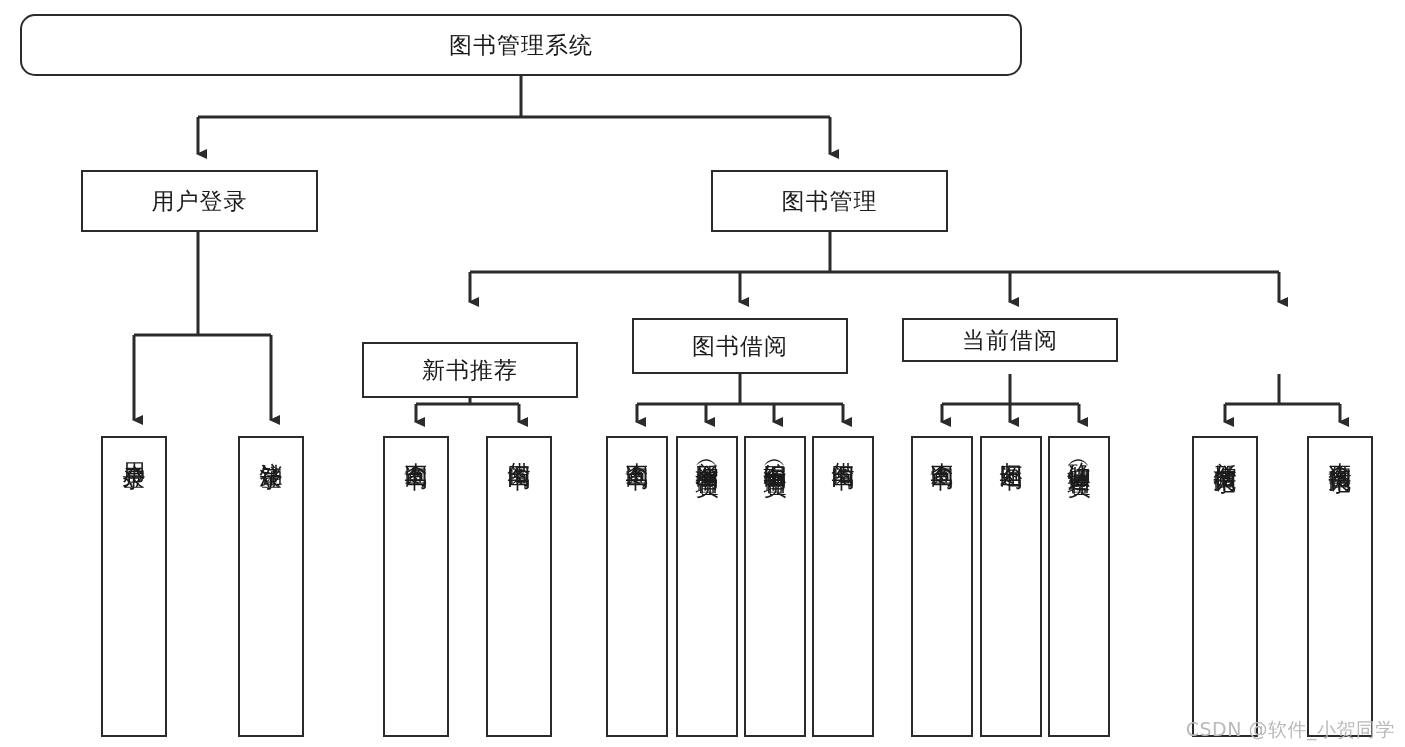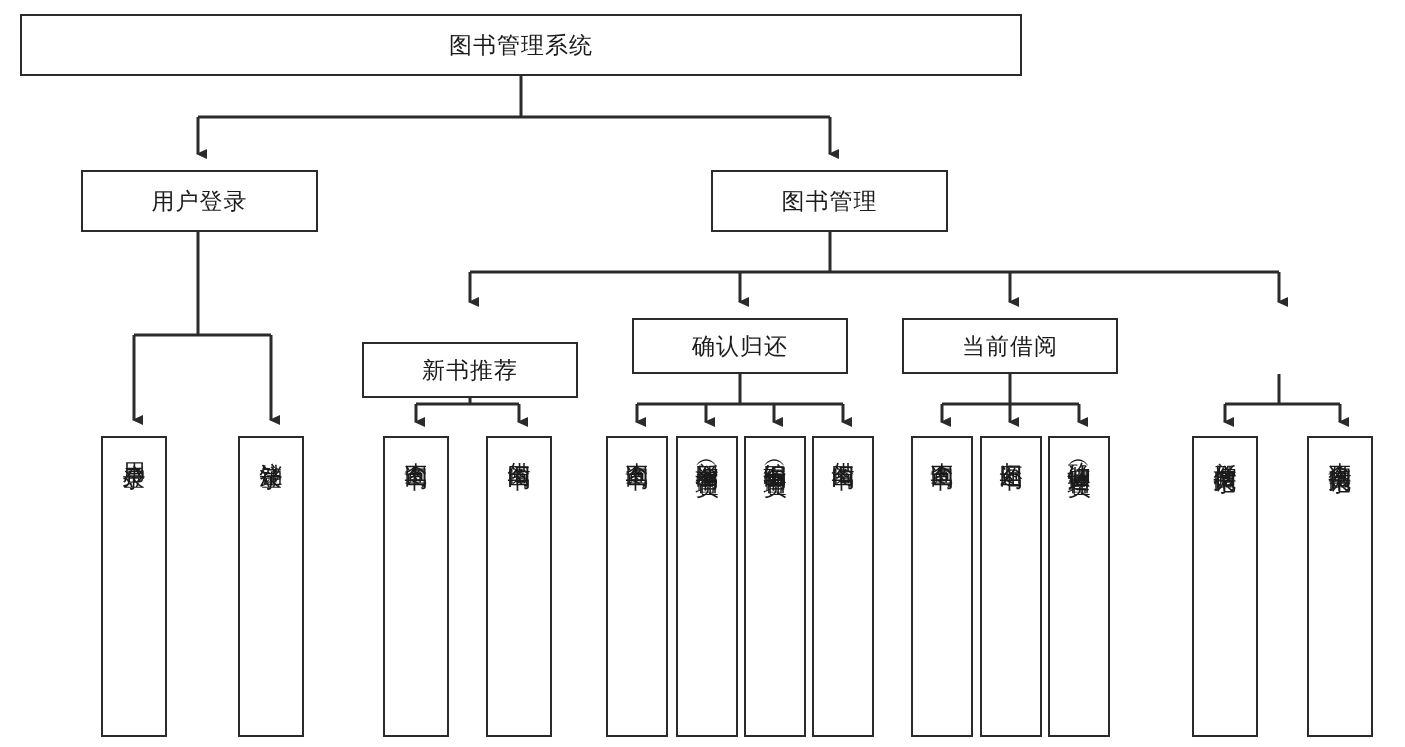--- a/index.html
+++ b/index.html
@@ -114,38 +114,38 @@
       <path d="M1010,404 L1010,422" marker-end="url(#arrowDown)"></path>
       <path d="M1079,404 L1079,422" marker-end="url(#arrowDown)"></path>
 
       <path d="M1279,374 L1279,404"></path>
       <path d="M1225,404 L1340,404"></path>
       <path d="M1225,404 L1225,422" marker-end="url(#arrowDown)"></path>
       <path d="M1340,404 L1340,422" marker-end="url(#arrowDown)"></path>
     </g>
   </svg>
 
-  <div class="node horiz" style="left:20px; top:14px; width:1002px; height:62px;">
+  <div class="node horiz" style="left:20px; top:14px; width:1002px; height:62px;border-radius:15px;">
     <span class="hlabel">图书管理系统</span>
   </div>
 
   <div class="node horiz" style="left:81px; top:170px; width:237px; height:62px;">
     <span class="hlabel">用户登录</span>
   </div>
   <div class="node horiz" style="left:711px; top:170px; width:237px; height:62px;">
     <span class="hlabel">图书管理</span>
   </div>
 
   <div class="node horiz" style="left:362px; top:318px; width:216px; height:56px;margin-top:24px;">
     <span class="hlabel">新书推荐</span>
   </div>
   <div class="node horiz" style="left:632px; top:318px; width:216px; height:56px;">
-    <span class="hlabel">确认归还</span>
+    <span class="hlabel">图书借阅</span>
   </div>
-  <div class="node horiz" style="left:902px; top:318px; width:216px; height:56px;">
+  <div class="node horiz" style="left:902px; top:318px; width:216px; height:44px;">
     <span class="hlabel">当前借阅</span>
   </div>
 
   <div class="node vert" style="left:101px; top:436px; width:66px; height:301px;">
     <span class="vlabel">用户登录</span>
   </div>
   <div class="node vert" style="left:238px; top:436px; width:66px; height:301px;">
     <span class="vlabel">注销登录</span>
   </div>
 
@@ -179,14 +179,15 @@
     <span class="vlabel">确认归还（管理员）</span>
   </div>
 
   <div class="node vert" style="left:1192px; top:436px; width:66px; height:301px;">
     <span class="vlabel">新增借阅记录</span>
   </div>
   <div class="node vert" style="left:1307px; top:436px; width:66px; height:301px;">
     <span class="vlabel">查询借阅记录</span>
   </div>
 
+  <div id="watermark">CSDN @软件_小贺同学</div>
 
 </div>
 
 </body></html>

